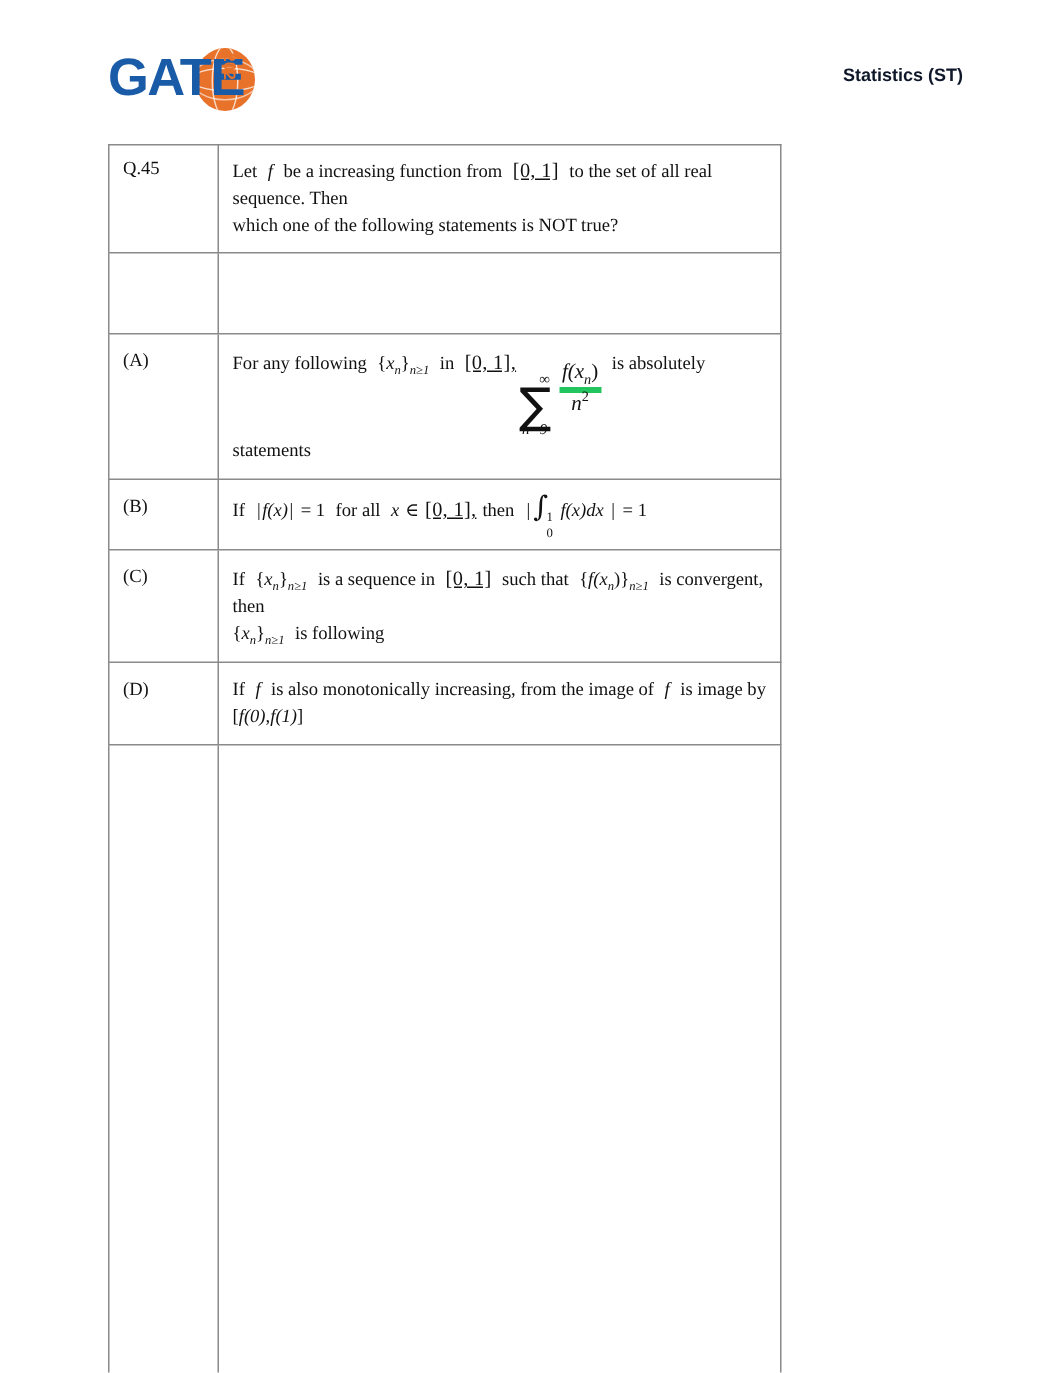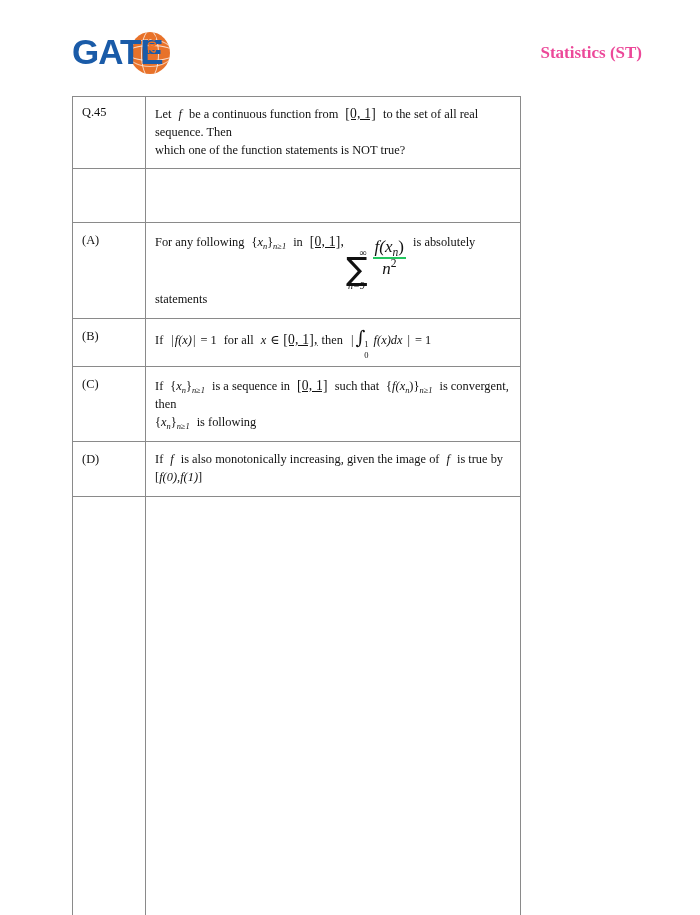--- a/index.html
+++ b/index.html
@@ -100,24 +100,24 @@
     font-size: 11px;
     letter-spacing: 0px;
     color: #e8722a;
     transform: rotate(90deg);
     transform-origin: left top;
     white-space: nowrap;
     z-index: 3;
   }
 
   .paper-name {
-    font-family: Liberation Serif, serif;
+    font-family: Liberation Sans, sans-serif;
     font-weight: bold;
-    font-size: 17px;
-    color: #ec4899;
+    font-size: 12px;
+    color: #0f172a;
     margin-top: 13px;
     white-space: nowrap;
   }
 
   
   .q-table {
     position: absolute;
     left: 72px;
     top: 96px;
     width: 449px;
@@ -196,26 +196,26 @@
   }
 
   
   .frac {
     display: inline-flex;
     flex-direction: column;
     align-items: center;
     vertical-align: -6px;
     margin: 0 3px;
     line-height: 1.05;
-    font-size: 17px;
+    font-size: 14px;
   }
   .frac .num { padding: 0 2px 1px 2px; }
   .frac .den {
     padding: 1px 2px 0 2px;
-    border-top: 2px solid #22c55e;
+    border-top: 4px solid #22c55e;
     width: 100%;
     box-sizing: border-box;
     text-align: center;
   }
 
   
   .integral {
     display: inline-block;
     position: relative;
     vertical-align: baseline;
@@ -259,22 +259,22 @@
 
   <div class="paper-name">Statistics (ST)</div>
 </div>
 
 <table class="q-table">
   <tbody>
 
     <tr class="row-question">
       <td class="col-label">Q.45</td>
       <td>
-        <span>Let</span><span class="sp2"></span><span class="m">f</span><span class="sp2"></span><span>be a continuous function from</span><span class="sp2"></span><span class="interval">[0, 1]</span><span class="sp2"></span><span>to the set of all real sequence. Then</span><br>
-        <span>which one of the function statements is NOT true?</span>
+        <span>Let</span><span class="sp2"></span><span class="m">f</span><span class="sp2"></span><span>be a increasing function from</span><span class="sp2"></span><span class="interval">[0, 1]</span><span class="sp2"></span><span>to the set of all real sequence. Then</span><br>
+        <span>which one of the following statements is NOT true?</span>
       </td>
     </tr>
 
     <tr class="row-spacer">
       <td class="col-label"></td>
       <td></td>
     </tr>
 
     <tr class="row-option">
       <td class="col-label">(A)</td>
@@ -304,21 +304,21 @@
       <td class="col-label">(C)</td>
       <td>
         <span>If</span><span class="sp2"></span><span class="nb"><span class="up">{</span><span class="m">x</span><sub class="sub-small">n</sub><span class="up">}</span><sub class="sub-small">n≥1</sub></span><span class="sp2"></span><span>is a sequence in</span><span class="sp2"></span><span class="interval">[0, 1]</span><span class="sp2"></span><span>such that</span><span class="sp2"></span><span class="nb"><span class="up">{</span><span class="m">f</span><span class="m">(x</span><sub class="sub-small">n</sub><span class="up">)</span><span class="up">}</span><sub class="sub-small">n≥1</sub></span><span class="sp2"></span><span>is convergent, then</span><br>
         <span class="nb"><span class="up">{</span><span class="m">x</span><sub class="sub-small">n</sub><span class="up">}</span><sub class="sub-small">n≥1</sub></span><span class="sp2"></span><span>is following</span>
       </td>
     </tr>
 
     <tr class="row-option">
       <td class="col-label">(D)</td>
       <td>
-        <span>If</span><span class="sp2"></span><span class="m">f</span><span class="sp2"></span><span>is also monotonically increasing, given the image of</span><span class="sp2"></span><span class="m">f</span><span class="sp2"></span><span>is true by</span><br>
+        <span>If</span><span class="sp2"></span><span class="m">f</span><span class="sp2"></span><span>is also monotonically increasing, from the image of</span><span class="sp2"></span><span class="m">f</span><span class="sp2"></span><span>is image by</span><br>
         <span class="nb"><span class="up">[</span><span class="m">f</span><span class="m">(0),</span><span class="m">f</span><span class="m">(1)</span><span class="up">]</span></span>
       </td>
     </tr>
 
     <tr class="row-blank">
       <td class="col-label"></td>
       <td></td>
     </tr>
 
   </tbody>

